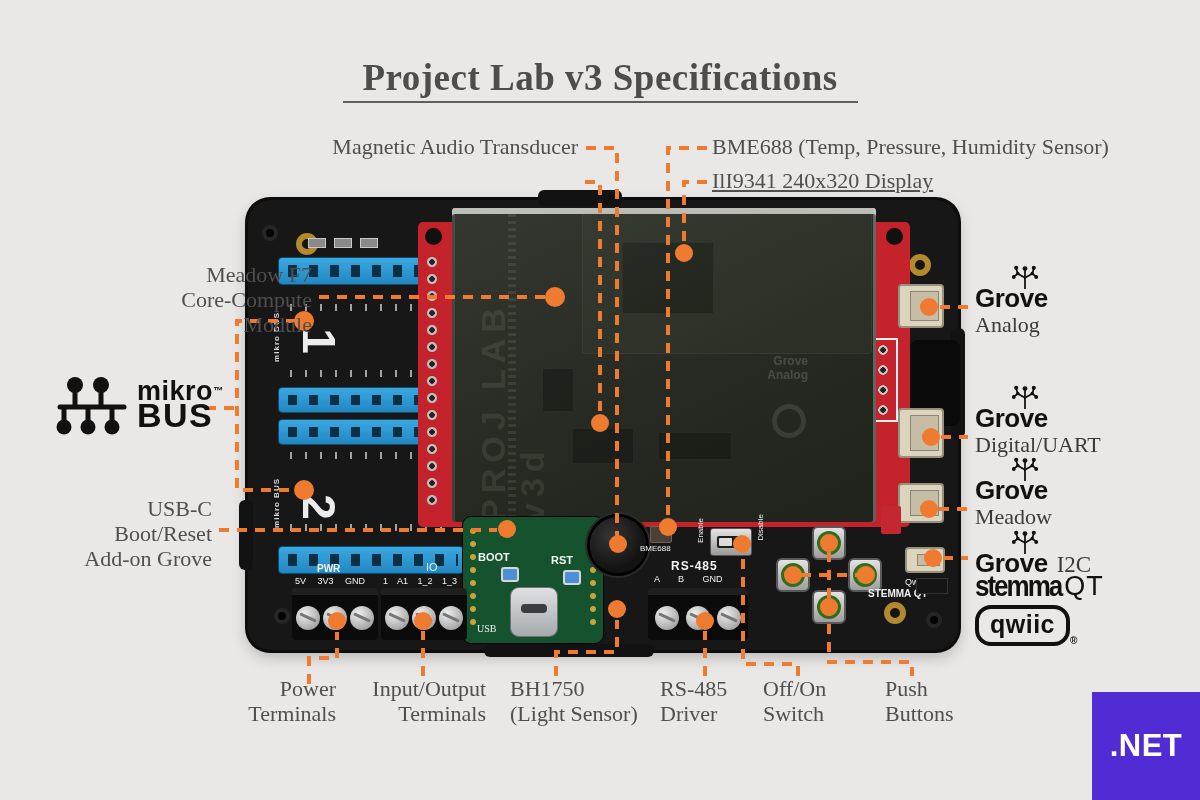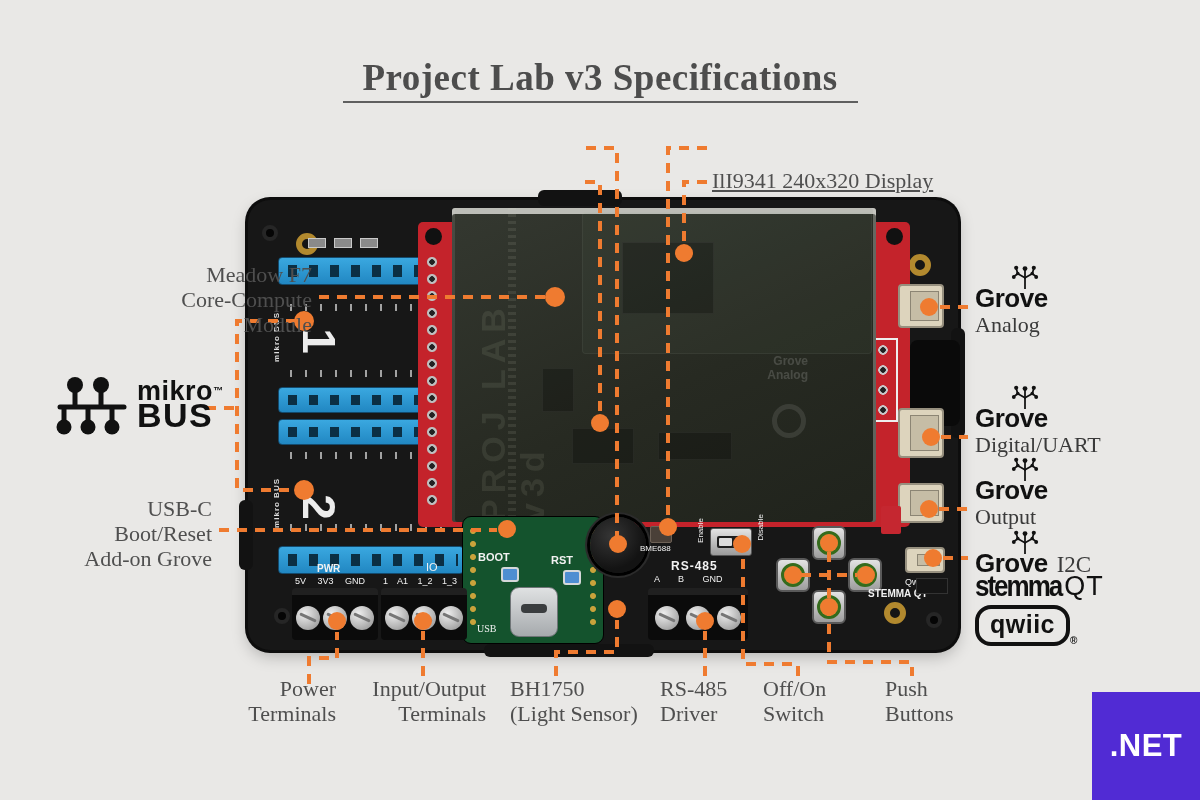--- a/index.html
+++ b/index.html
@@ -262,20 +262,22 @@
     <circle cx="423" cy="621" r="9"></circle>
     <circle cx="617" cy="609" r="9"></circle>
     <circle cx="705" cy="621" r="9"></circle>
     <circle cx="742" cy="544" r="9"></circle>
     <circle cx="829" cy="543" r="9"></circle>
     <circle cx="793" cy="575" r="9"></circle>
     <circle cx="866" cy="575" r="9"></circle>
     <circle cx="829" cy="607" r="9"></circle>
   </svg>
 
+  <div class="lbl ra" style="right:622px;top:134px;">Magnetic Audio Transducer</div>
+  <div class="lbl" style="left:712px;top:134px;">BME688 (Temp,  Pressure, Humidity Sensor)</div>
   <div class="lbl" style="left:712px;top:168px;text-decoration:underline;">IlI9341 240x320 Display</div>
 
   <div class="lbl ra" style="right:888px;top:262px;">
     <span>Meadow F7</span><br>
     <span>Core-Compute</span><br>
     <span>Module</span>
   </div>
 
   <div class="mikrobus">
     <svg width="72" height="62" viewBox="0 0 72 62">
@@ -373,21 +375,21 @@
         <circle cx="17" cy="4.5" r="3" fill="#111"></circle>
           <circle cx="6" cy="3.5" r="2.6" fill="#111"></circle>
         <circle cx="28" cy="3.5" r="2.6" fill="#111"></circle>
           <circle cx="3" cy="15" r="2.4" fill="#111"></circle>
         <circle cx="31" cy="15" r="2.4" fill="#111"></circle>
           <circle cx="8" cy="10.5" r="2.2" fill="#111"></circle>
         <circle cx="26" cy="10.5" r="2.2" fill="#111"></circle>
       </svg>
       <span>Grove</span>
     </div>
-    <div class="grove-sub">Output</div>
+    <div class="grove-sub">Meadow</div>
   </div>
 
   <div class="grove-block" style="top:533px;">
     <div class="i2c-row">
       <div class="grove-wrap">
         <svg class="grove-icon" viewBox="0 0 34 30">
           <g stroke="#111" stroke-width="2.2" fill="none" stroke-linecap="round">
             <path d="M17 30 V16"></path>
               <path d="M17 16 L8 11"></path>
               <path d="M17 16 L26 11"></path>

